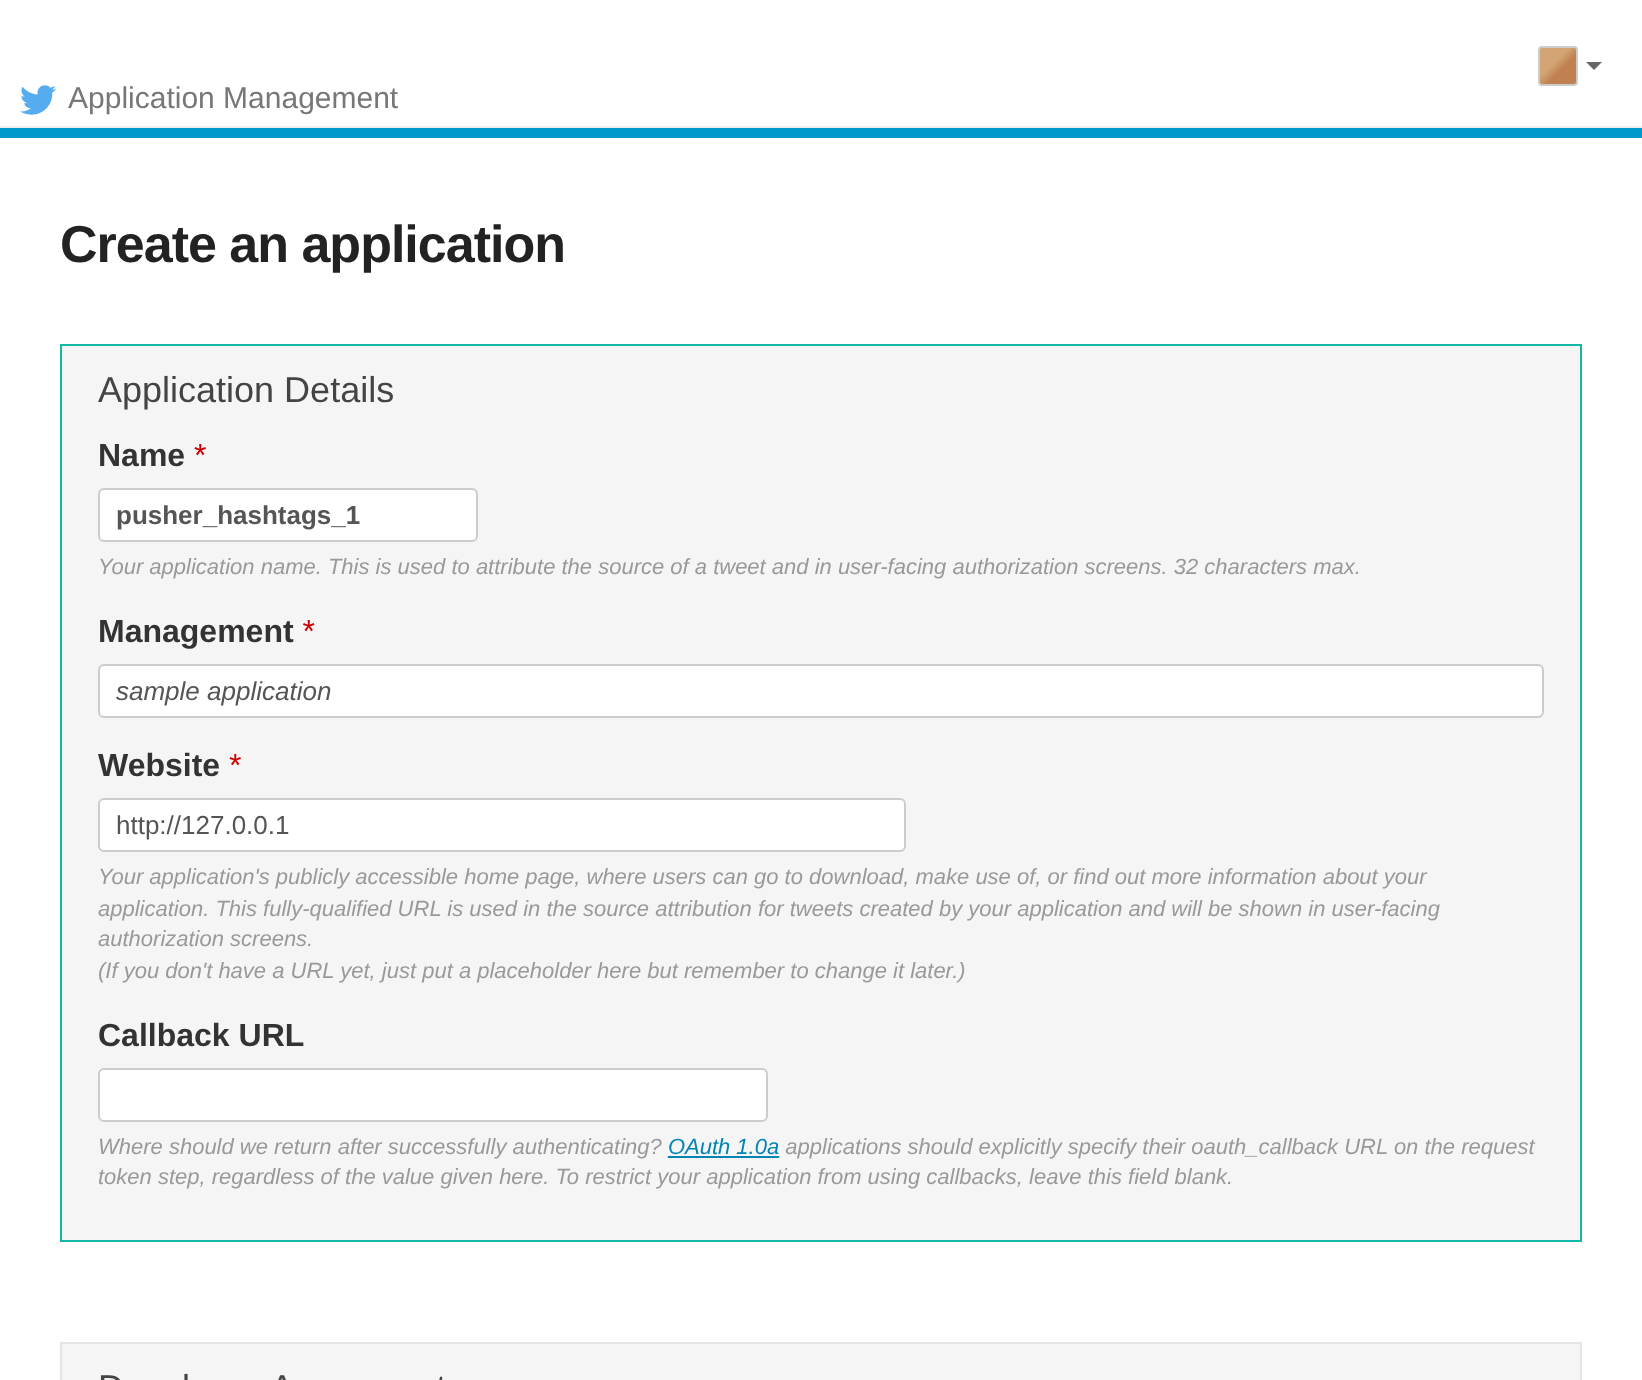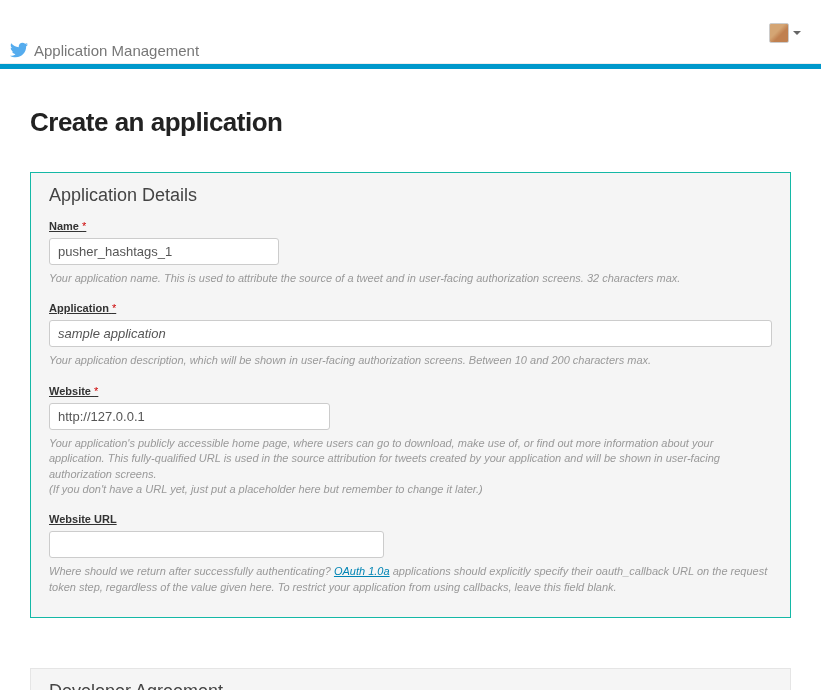--- a/index.html
+++ b/index.html
@@ -9,21 +9,21 @@
       color: #333;
       background: #fff;
     }
     .top-nav {
       display: flex;
       align-items: center;
       justify-content: space-between;
       padding: 6px 20px 4px 10px;
       border-bottom: 1px solid #eee;
     }
-    .nav-left { display: flex; align-items: center; gap: 6px; margin-top: 35px; }
+    .nav-left { display: flex; align-items: flex-start; gap: 6px; margin-top: 35px; }
     .twitter-logo { width: 18px; height: 18px; color: #55acee; }
     .nav-title { color: #777; font-size: 15px; }
     .nav-right { display: flex; align-items: center; gap: 4px; }
     .avatar {
       width: 20px; height: 20px;
       background: linear-gradient(135deg, #d4a574 40%, #c08050 60%);
       border: 1px solid #ccc;
       border-radius: 2px;
     }
     .caret {
@@ -49,38 +49,37 @@
     }
     .panel-title {
       font-size: 18px;
       font-weight: 400;
       color: #444;
       margin-bottom: 14px;
     }
     .form-group { margin-bottom: 16px; }
     .form-label {
       display: block;
-      font-size: 11px;
+      font-size: 16px;
       font-weight: 700;
       color: #333;
       margin-bottom: 6px;
-      text-decoration: underline;
     }
     .required { color: #c00; font-weight: 400; }
     input[type="text"] {
       font-size: 13px;
       padding: 5px 8px;
       border: 1px solid #ccc;
       border-radius: 3px;
       color: #555;
       background: #fff;
     }
-    .input-name { width: 230px; }
+    .input-name { width: 190px; font-weight: bold; }
     .input-desc { width: 100%; background: #fbfbd0; border-color: #d8d88a; font-style: italic; }
-    .input-website { width: 281px; background: #fbfbd0; border-color: #d8d88a; }
+    .input-website { width: 404px; background: #fbfbd0; border-color: #d8d88a; }
     .input-callback { width: 335px; }
     .help-text {
       font-size: 11px;
       color: #999;
       font-style: italic;
       margin-top: 6px;
       line-height: 1.4;
     }
     .help-link { color: #0084b4; }
     .agreement-panel {
@@ -118,41 +117,40 @@
       <label class="form-label">
         <span>Name</span>
         <span class="required"> *</span>
       </label>
       <input type="text" class="input-name" value="pusher_hashtags_1" style="">
       <div class="help-text">Your application name. This is used to attribute the source of a tweet and in user-facing authorization screens. 32 characters max.</div>
     </div>
 
     <div class="form-group">
       <label class="form-label">
-        <span>Application</span>
+        <span>Management</span>
         <span class="required"> *</span>
       </label>
       <input type="text" class="input-desc" value="sample application" style="">
-      <div class="help-text">Your application description, which will be shown in user-facing authorization screens. Between 10 and 200 characters max.</div>
     </div>
 
     <div class="form-group">
       <label class="form-label">
         <span>Website</span>
         <span class="required"> *</span>
       </label>
       <input type="text" class="input-website" value="http://127.0.0.1" style="">
       <div class="help-text">
         <span>Your application's publicly accessible home page, where users can go to download, make use of, or find out more information about your application. This fully-qualified URL is used in the source attribution for tweets created by your application and will be shown in user-facing authorization screens.</span><br>
         <span>(If you don't have a URL yet, just put a placeholder here but remember to change it later.)</span>
       </div>
     </div>
 
     <div class="form-group" style="margin-bottom:0;">
-      <label class="form-label">Website URL</label>
+      <label class="form-label">Callback URL</label>
       <input type="text" class="input-callback" value="" style="">
       <div class="help-text">
         <span>Where should we return after successfully authenticating? </span><a href="#" class="help-link">OAuth 1.0a</a><span> applications should explicitly specify their oauth_callback URL on the request token step, regardless of the value given here. To restrict your application from using callbacks, leave this field blank.</span>
       </div>
     </div>
   </div>
 
   <div style="height:30px;"></div>
 
   <div class="agreement-panel">

